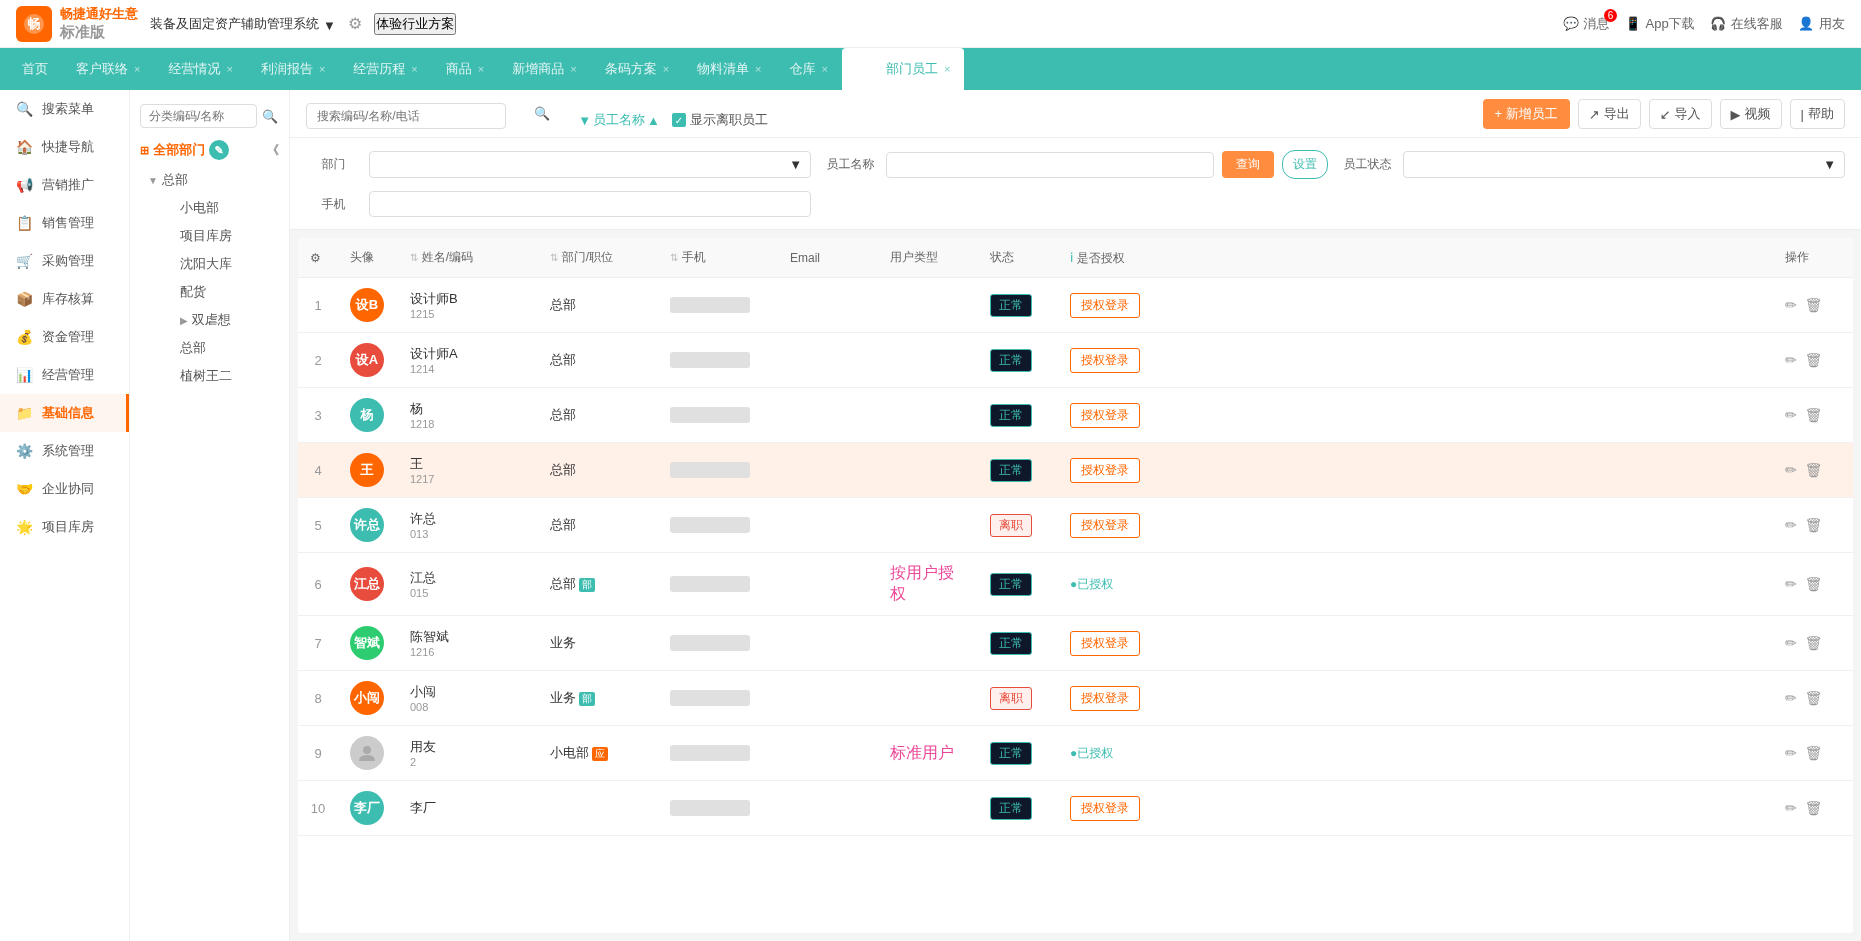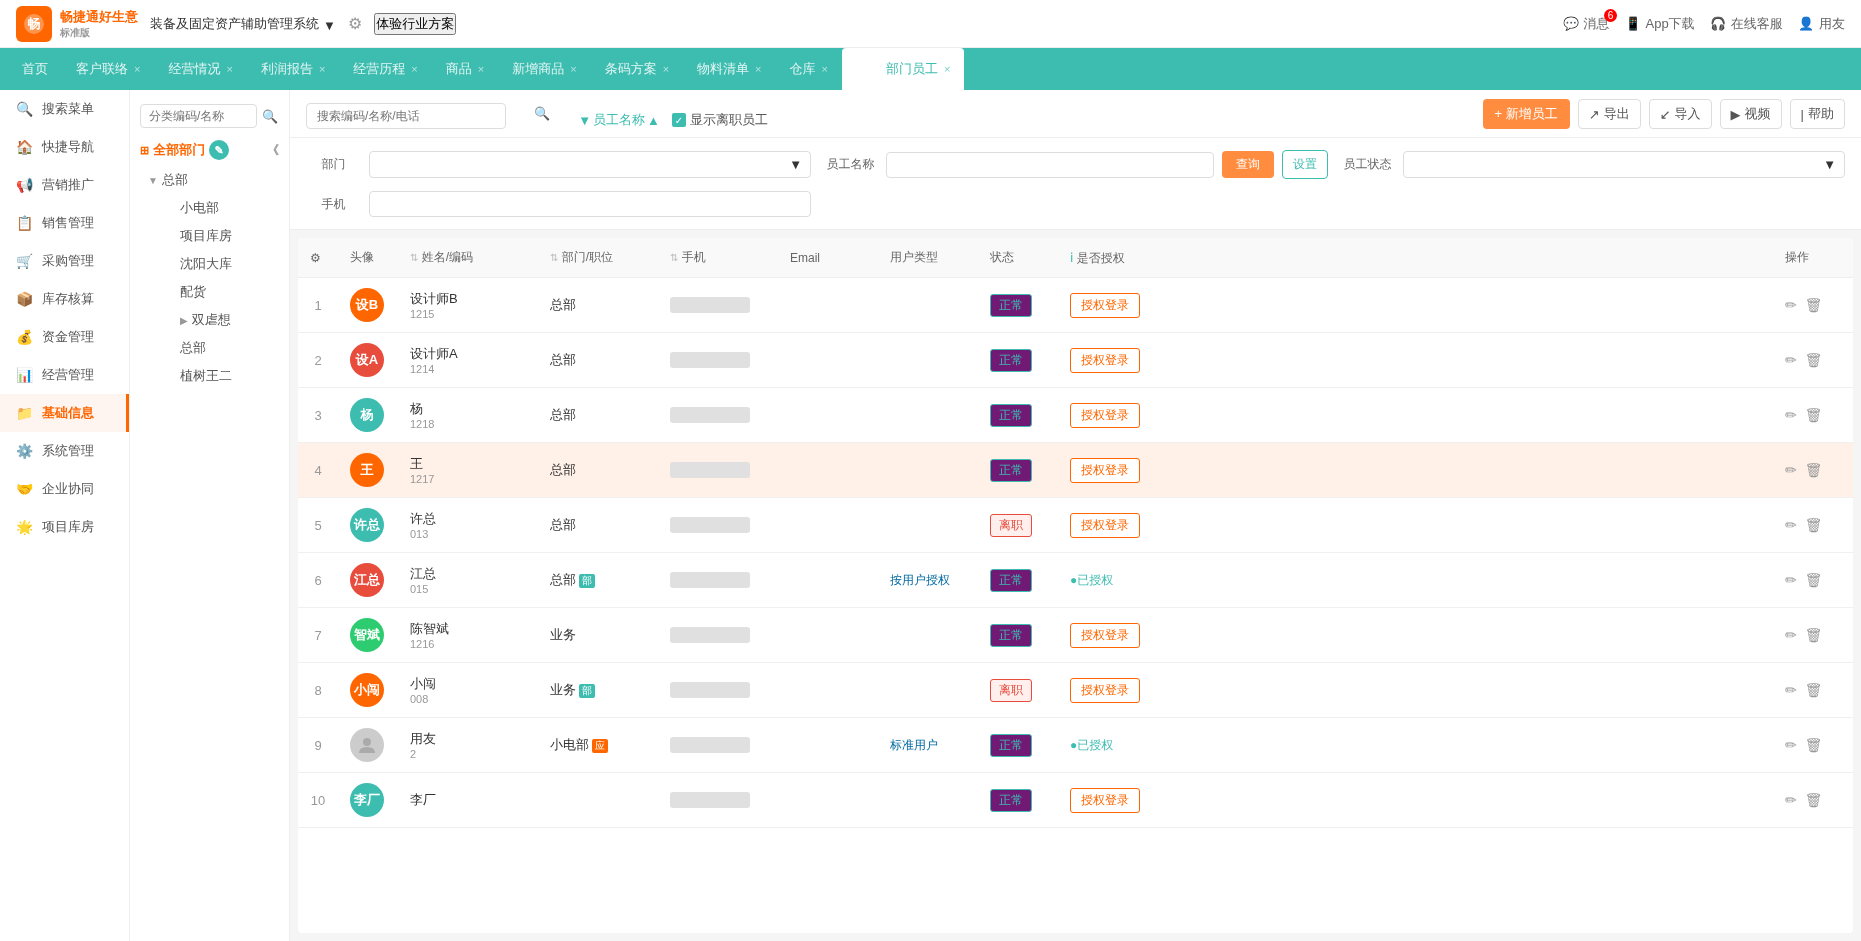--- a/index.html
+++ b/index.html
@@ -58,42 +58,42 @@
     .btn-outline { background: #fff; color: #555; border: 1px solid #ddd; border-radius: 4px; padding: 5px 10px; cursor: pointer; font-size: 12px; display: flex; align-items: center; gap: 4px; }
 
     
     .adv-filter { background: #fff; padding: 12px 16px; border-bottom: 1px solid #eee; display: grid; grid-template-columns: 1fr 1fr 1fr; gap: 12px; }
     .adv-filter-row { display: flex; align-items: center; gap: 8px; }
     .adv-filter-label { color: #666; font-size: 12px; white-space: nowrap; min-width: 55px; text-align: center; }
     .adv-filter-input { flex: 1; border: 1px solid #ddd; border-radius: 4px; padding: 5px 8px; font-size: 12px; outline: none; }
     .adv-filter-select { flex: 1; border: 1px solid #ddd; border-radius: 4px; padding: 5px 8px; font-size: 12px; outline: none; background: #fff; display: flex; align-items: center; justify-content: space-between; cursor: pointer; }
     .adv-filter-actions { display: flex; align-items: center; gap: 8px; }
     .btn-query { background: #ff8c3f; color: #fff; border: none; border-radius: 4px; padding: 5px 14px; cursor: pointer; font-size: 12px; }
-    .btn-set { background: #fff; color: #3dbcb0; border: 1px solid #3dbcb0; border-radius: 4px; padding: 5px 10px; cursor: pointer; font-size: 12px; }
+    .btn-set { background: #fff; color: #3dbcb0; border: 1px solid #3dbcb0; border-radius: 13px; padding: 5px 10px; cursor: pointer; font-size: 12px; }
 
     
     .table-container { flex: 1; overflow: auto; background: #fff; margin: 8px; border-radius: 4px; }
     table { width: 100%; border-collapse: collapse; }
     thead tr { background: #f9f9f9; border-bottom: 1px solid #eee; }
     thead th { padding: 10px 12px; text-align: left; font-weight: normal; color: #666; font-size: 12px; white-space: nowrap; }
     tbody tr { border-bottom: 1px solid #f0f0f0; }
     tbody tr.highlighted { background: #fff0e8; }
     td { padding: 10px 12px; font-size: 13px; color: #333; vertical-align: middle; }
     .avatar { width: 34px; height: 34px; border-radius: 50%; display: flex; align-items: center; justify-content: center; color: #fff; font-size: 13px; font-weight: bold; flex-shrink: 0; }
     .av-orange { background: #f60; }
     .av-red { background: #e74c3c; }
     .av-teal { background: #3dbcb0; }
     .av-green { background: #2ecc71; }
     .av-gray { background: #ccc; }
     .status-badge { display: inline-block; padding: 2px 8px; border-radius: 3px; font-size: 12px; }
-    .status-normal { background: #701a75; color: #3dbcb0; border: 1px solid #3dbcb0; }
+    .status-normal { background: #0f172a; color: #3dbcb0; border: 1px solid #3dbcb0; }
     .status-resign { background: #fff0ee; color: #e74c3c; border: 1px solid #e74c3c; }
     .btn-auth { background: #fff; color: #f60; border: 1px solid #f60; border-radius: 3px; padding: 3px 10px; cursor: pointer; font-size: 12px; white-space: nowrap; }
     .authorized { color: #3dbcb0; font-size: 12px; display: flex; align-items: center; gap: 2px; }
-    .user-type { color: #0369a1; font-size: 12px; }
+    .user-type { color: #ec4899; font-size: 16px; }
     .blurred { background: #e0e0e0; border-radius: 3px; color: transparent; height: 16px; display: inline-block; width: 80px; }
     .op-icons { display: flex; gap: 8px; }
     .op-icon { cursor: pointer; color: #999; font-size: 14px; }
     .name-code { display: flex; flex-direction: column; }
     .emp-name { font-size: 13px; color: #333; }
     .emp-code { font-size: 11px; color: #999; }
     .dept-badge { display: inline-block; background: #3dbcb0; color: #fff; font-size: 10px; border-radius: 2px; padding: 0 3px; margin-left: 3px; vertical-align: middle; }
     .apply-badge { display: inline-block; background: #f60; color: #fff; font-size: 10px; border-radius: 2px; padding: 0 3px; margin-left: 3px; vertical-align: middle; }
     .row-num { color: #999; font-size: 13px; text-align: center; }
 
@@ -113,21 +113,21 @@
 <div class="topbar">
   <div class="logo-area">
     <div class="logo-icon">
       <svg width="24" height="24" viewBox="0 0 24 24">
           <circle cx="12" cy="12" r="10" fill="#fff" opacity="0.3"></circle>
           <text x="12" y="16" text-anchor="middle" fill="#fff" font-size="9" font-weight="bold">畅</text>
         </svg>
     </div>
     <div>
       <div style="font-size:13px;font-weight:bold;color:#f60;">畅捷通好生意</div>
-      <div style="font-size:10px;color:#999;">标准版</div>
+      <div style="font-size:15px;color:#999;">标准版</div>
     </div>
   </div>
   <div class="system-title-select">
     <span>装备及固定资产辅助管理系统</span>
     <span>▼</span>
   </div>
   <span class="gear-icon">⚙</span>
   <button class="btn-trial">体验行业方案</button>
   <div class="topbar-right">
     <div class="topbar-icon">

